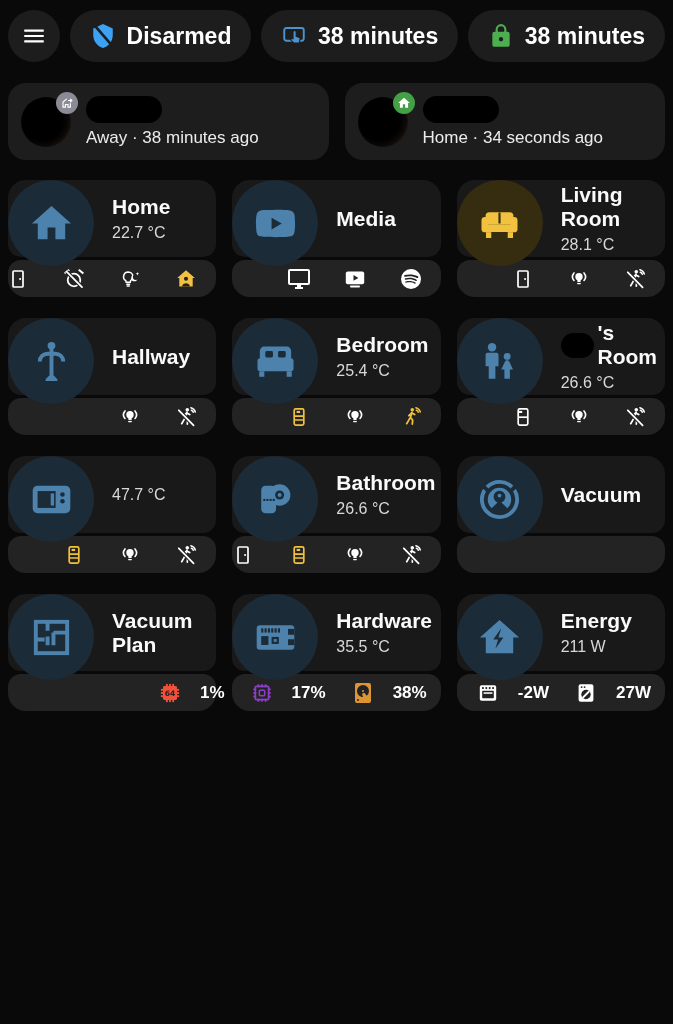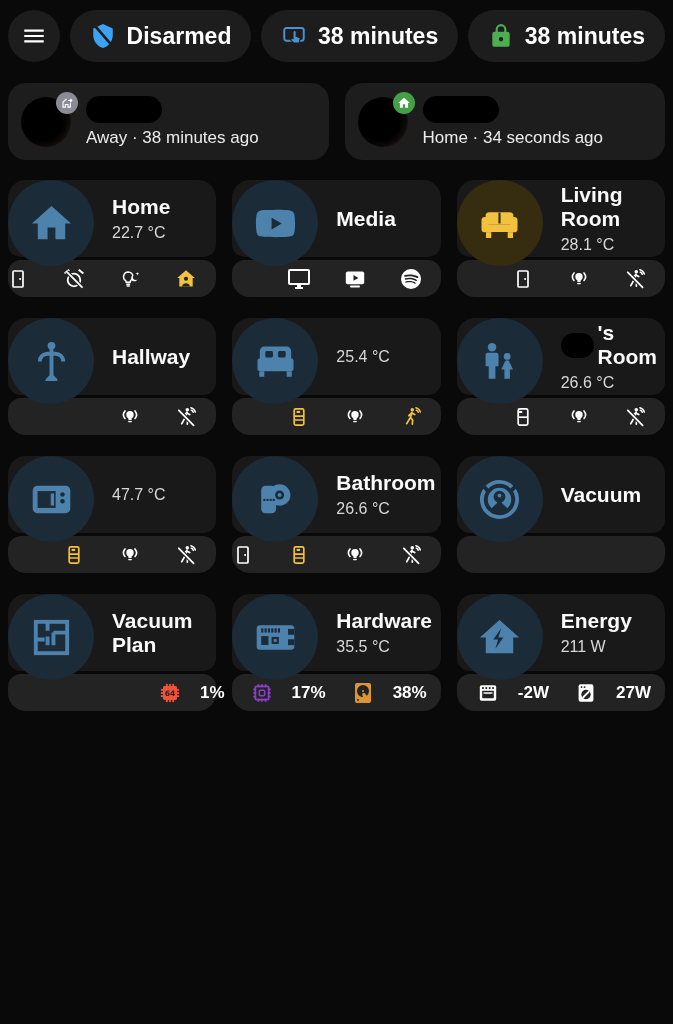--- a/index.html
+++ b/index.html
@@ -312,20 +312,23 @@
           <svg viewBox="0 0 24 24" xmlns="http://www.w3.org/2000/svg" style="display:block">
             <rect x="4" y="4.4" width="16" height="8.2" rx="2.2" fill="#4d82ad"></rect>
             <rect x="2.8" y="10.4" width="18.4" height="6.6" rx="1.4" fill="#4d82ad"></rect>
             <rect x="6.8" y="6.7" width="3.9" height="3.2" rx="0.7" fill="#1c2b38"></rect>
             <rect x="13.3" y="6.7" width="3.9" height="3.2" rx="0.7" fill="#1c2b38"></rect>
             <rect x="3.7" y="17" width="2.6" height="2.8" fill="#4d82ad"></rect>
             <rect x="17.7" y="17" width="2.6" height="2.8" fill="#4d82ad"></rect>
           </svg>
         </div>
         <div class="card-texts">
+          <div class="card-title">
+            <span>Bedroom</span>
+          </div>
           <div class="card-sub">25.4 °C</div>
         </div>
         <div class="card-footer">
           <div class="stat">
             <span class="ficon">
               <svg viewBox="0 0 24 24" xmlns="http://www.w3.org/2000/svg" style="display:block">
                 <rect x="7.2" y="3.8" width="9.6" height="16.4" rx="1.6" fill="none" stroke="#f1c13f" stroke-width="1.7"></rect>
                 <rect x="9.6" y="5.9" width="3.5" height="2.1" fill="#f1c13f"></rect>
                 <path d="M7.4 11.2h9.2M7.4 15h9.2" stroke="#f1c13f" stroke-width="1.7"></path>
               </svg>

